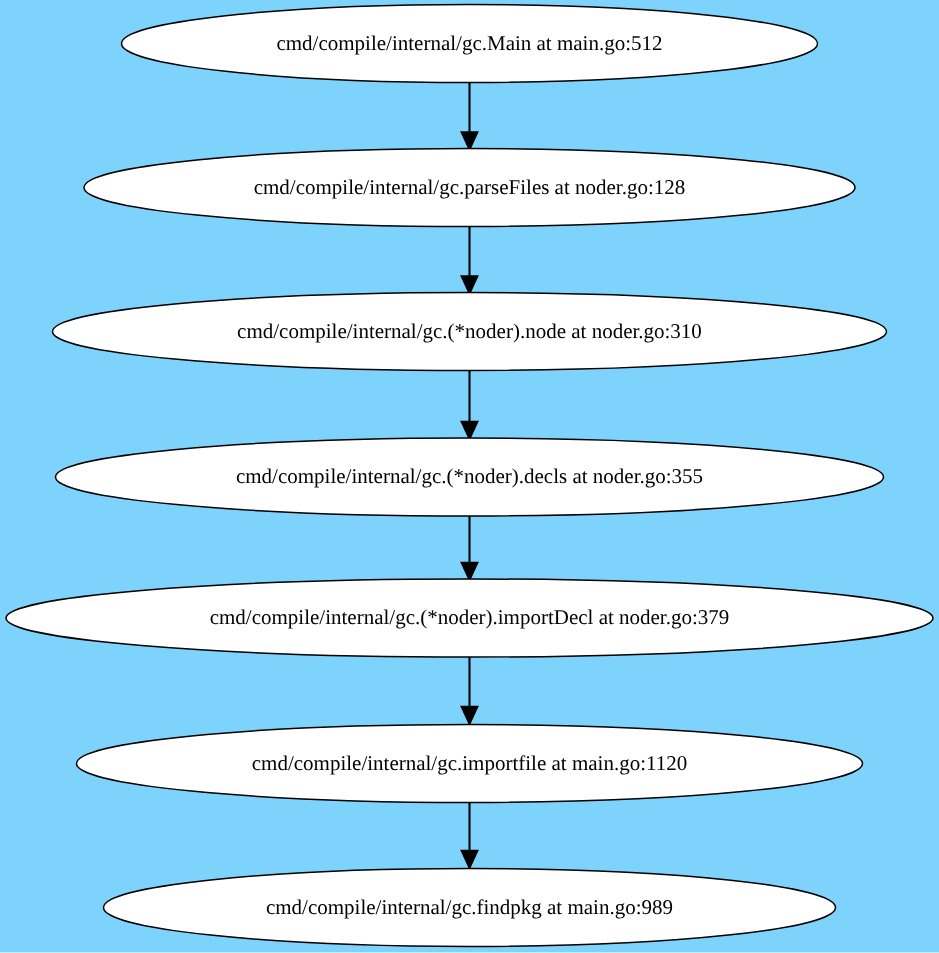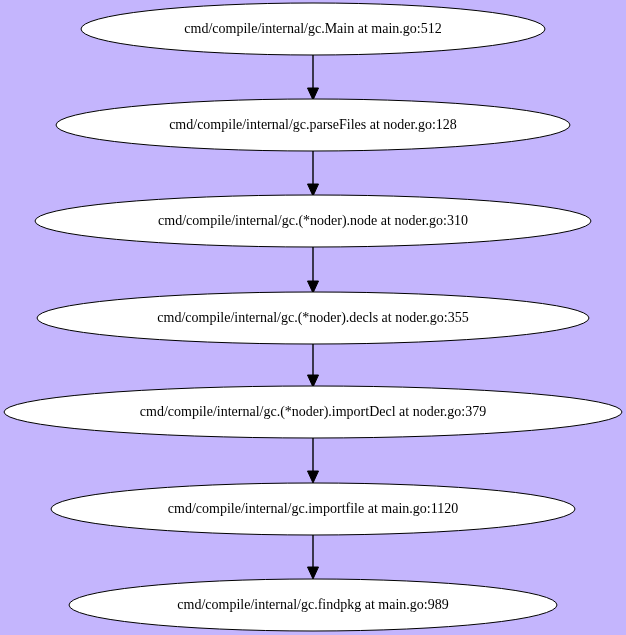--- a/index.html
+++ b/index.html
@@ -10,21 +10,21 @@
   body {
     width: 626px;
     height: 635px;
     overflow: hidden;
     font-family: "Liberation Serif", serif;
   }
   #graph-root {
     position: relative;
     width: 626px;
     height: 635px;
-    background: #c4b5fd;
+    background: #7dd3fc;
   }
   #graph-svg {
     position: absolute;
     top: 0;
     left: 0;
     width: 626px;
     height: 635px;
     display: block;
   }
   .node-ellipse {

